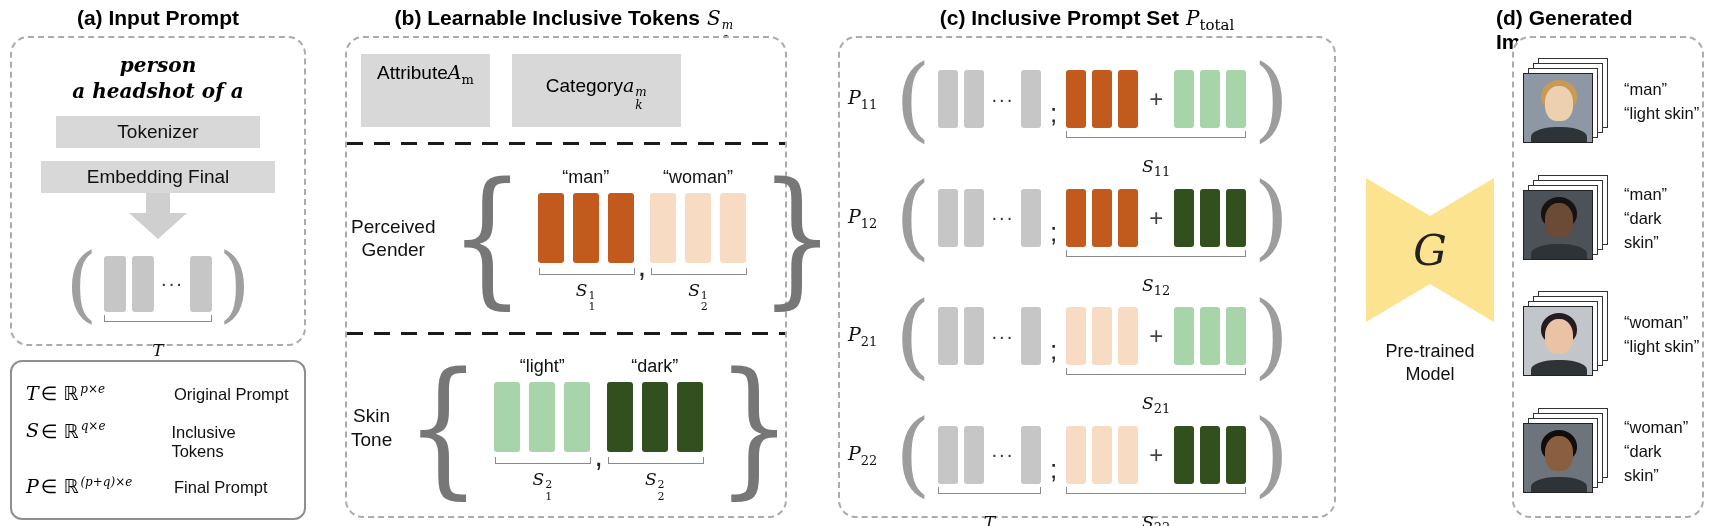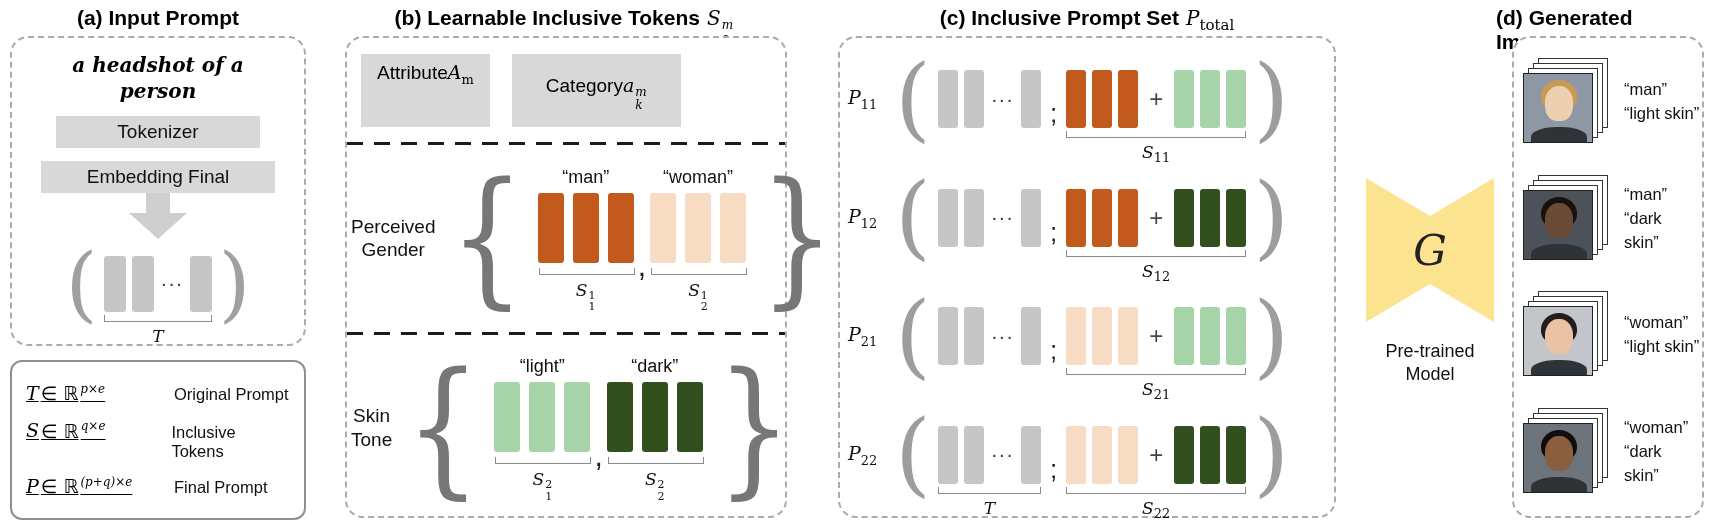--- a/index.html
+++ b/index.html
@@ -28,26 +28,26 @@
                  text-align:center; line-height:1.3; margin-bottom:12px; }
   .gray-box { background:#d8d8d8; text-align:center; font-size:19px; padding:5px 0; color:#111; margin-bottom:13px; }
   .down-arrow { margin:-6px 0 8px; }
   .a-tokenline { display:flex; align-items:center; gap:6px; }
   .paren { font-family:"DejaVu Serif", serif; font-size:82px; font-weight:200; color:#a0a0a0; line-height:0.9; }
   .a-token { display:block; width:22px; height:56px; border-radius:3px; }
   .c-group { position:relative; display:flex; gap:6px; align-items:center; }
   .c-dots { font-size:20px; color:#333; letter-spacing:1px; margin:0 1px; }
   .ubrace { display:block; height:7px; border:1.5px solid #8a8a8a; border-top:none; width:100%; }
   .c-hang { position:absolute; top:calc(100% + 3px); left:0; right:0; display:flex; flex-direction:column; align-items:center; }
-  .c-slabel { font-family:"DejaVu Serif", serif; font-style:italic; font-size:17px; margin-top:4px; color:#111; }
+  .c-slabel { font-family:"DejaVu Serif", serif; font-style:italic; font-size:17px; margin-top:18px; color:#111; }
 
   .legend-box { position:absolute; left:10px; top:360px; width:296px; height:160px; border:2px solid #8f8f8f;
                 border-radius:12px; display:flex; flex-direction:column; justify-content:space-evenly; padding:6px 14px; }
   .legend-row { display:flex; align-items:baseline; }
-  .legend-math { width:148px; font-size:19px;text-decoration:underline; }
+  .legend-math { width:148px; font-size:19px; }
   .legend-desc { font-size:16.5px; color:#111; }
 
   
   .b-inner { height:100%; display:flex; flex-direction:column; }
   .chips { display:flex; gap:22px; padding:16px 14px 10px; }
   .chip { background:#d8d8d8; font-size:19px; padding:7px 16px; display:flex; align-items:baseline; }
   .chip-cat { padding:20px 34px; }
   .bdivider { height:3px; flex:none; width:100%; margin:5px 0;
               background:repeating-linear-gradient(90deg,#1b1b1b 0 16px, transparent 16px 27px); }
   .b-row { flex:1; display:flex; align-items:center; gap:4px; padding:0 4px; }
@@ -100,22 +100,22 @@
 
 <div class="canvas">
 
   <div class="panel-title" style="left:0; width:316px;">
     <span>(a) Input Prompt</span>
   </div>
 
   <div class="dashed-box" style="left:10px; top:36px; width:296px; height:310px;">
     <div class="a-inner">
       <div class="prompt-text">
+        <div>person</div>
         <div>a headshot of a</div>
-        <div>person</div>
       </div>
       <div class="gray-box" style="width:204px;">Tokenizer</div>
       <div class="gray-box" style="width:234px; margin-bottom:6px;">Embedding Final</div>
       <svg class="down-arrow" width="58" height="46" viewBox="0 0 58 46">
         <polygon points="17,0 41,0 41,20 58,20 29,46 0,20 17,20" fill="#cfcfcf"></polygon>
       </svg>
       <div class="a-tokenline">
         <span class="paren">(</span>
         <span class="c-group">
           <span class="a-token" style="background: rgb(198, 198, 198);"></span>

